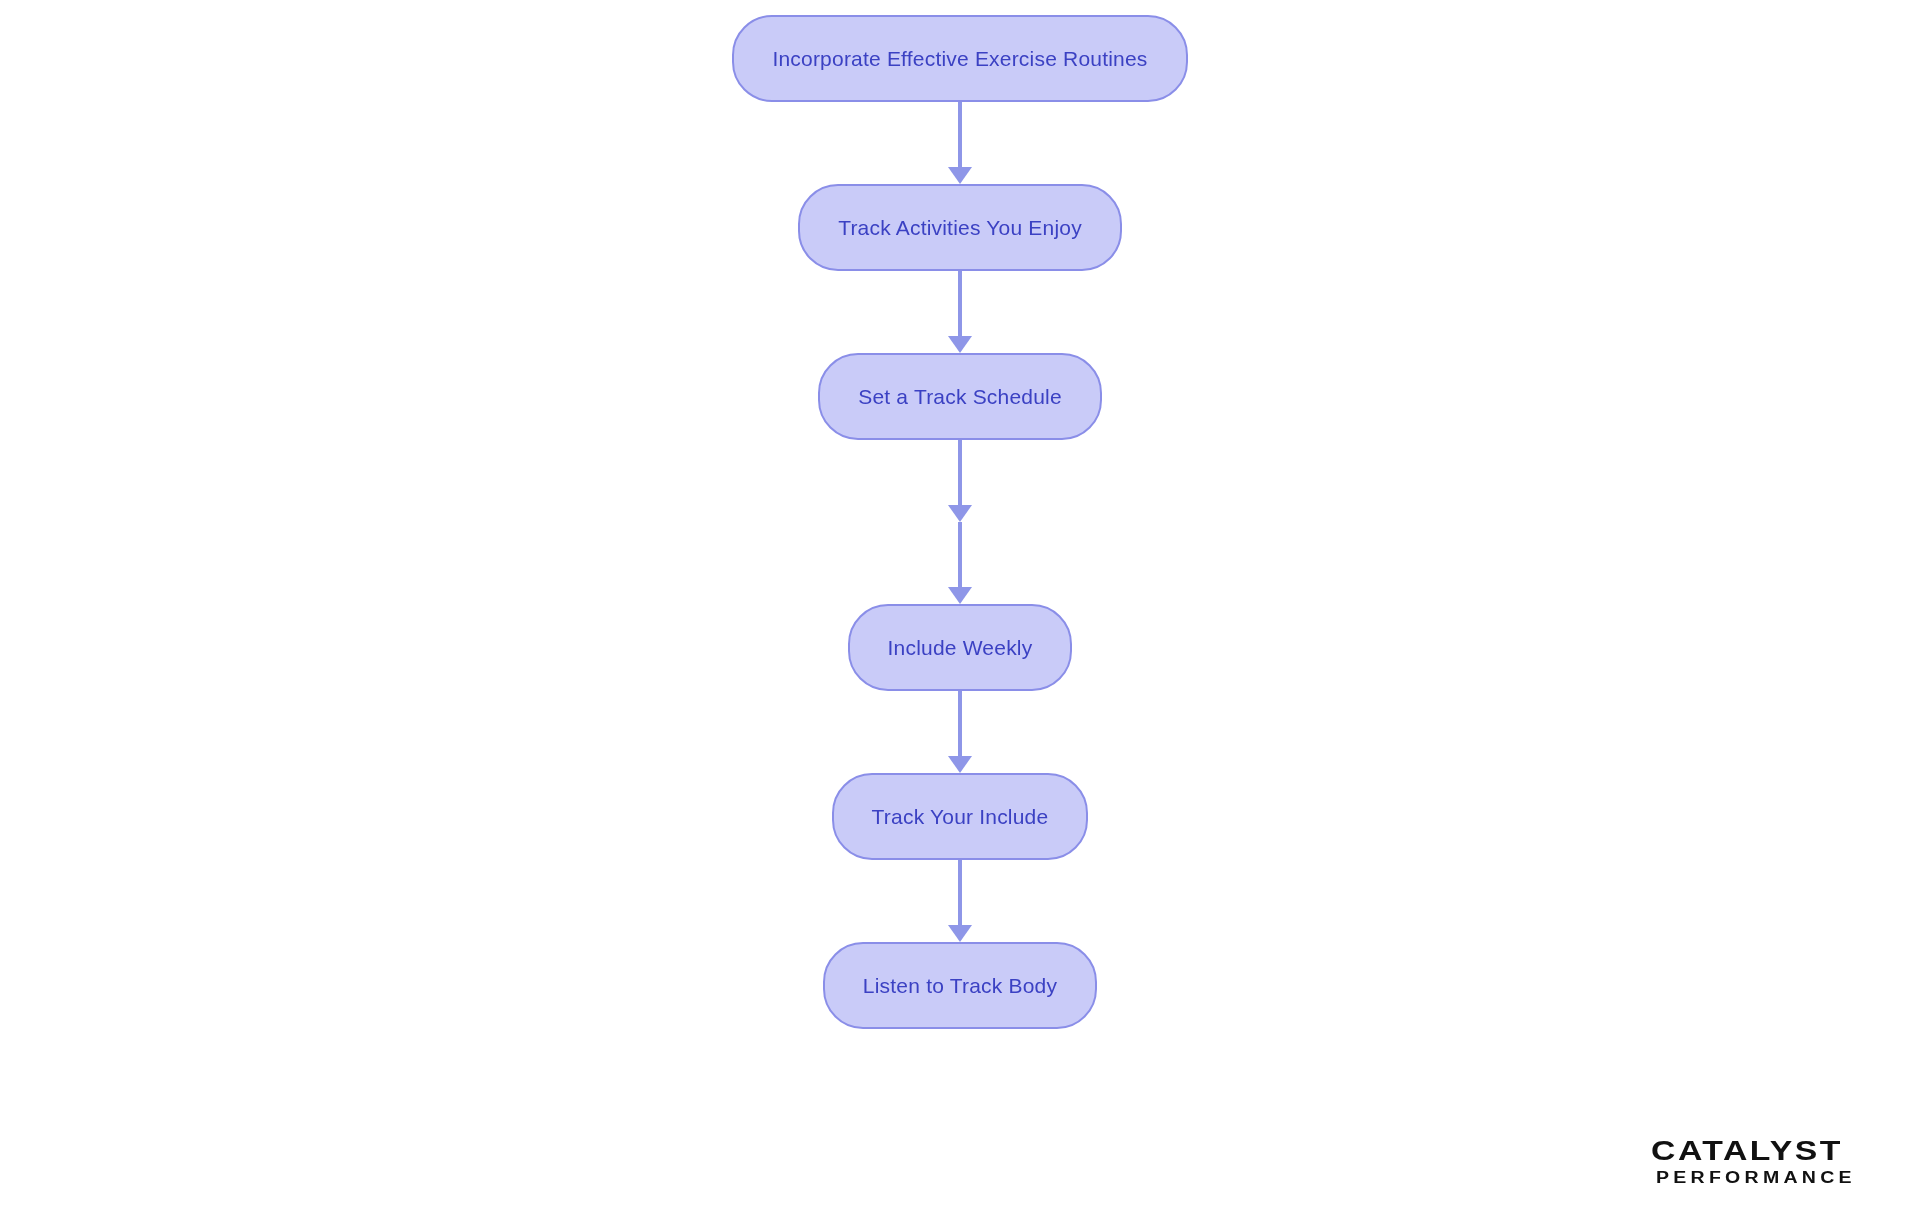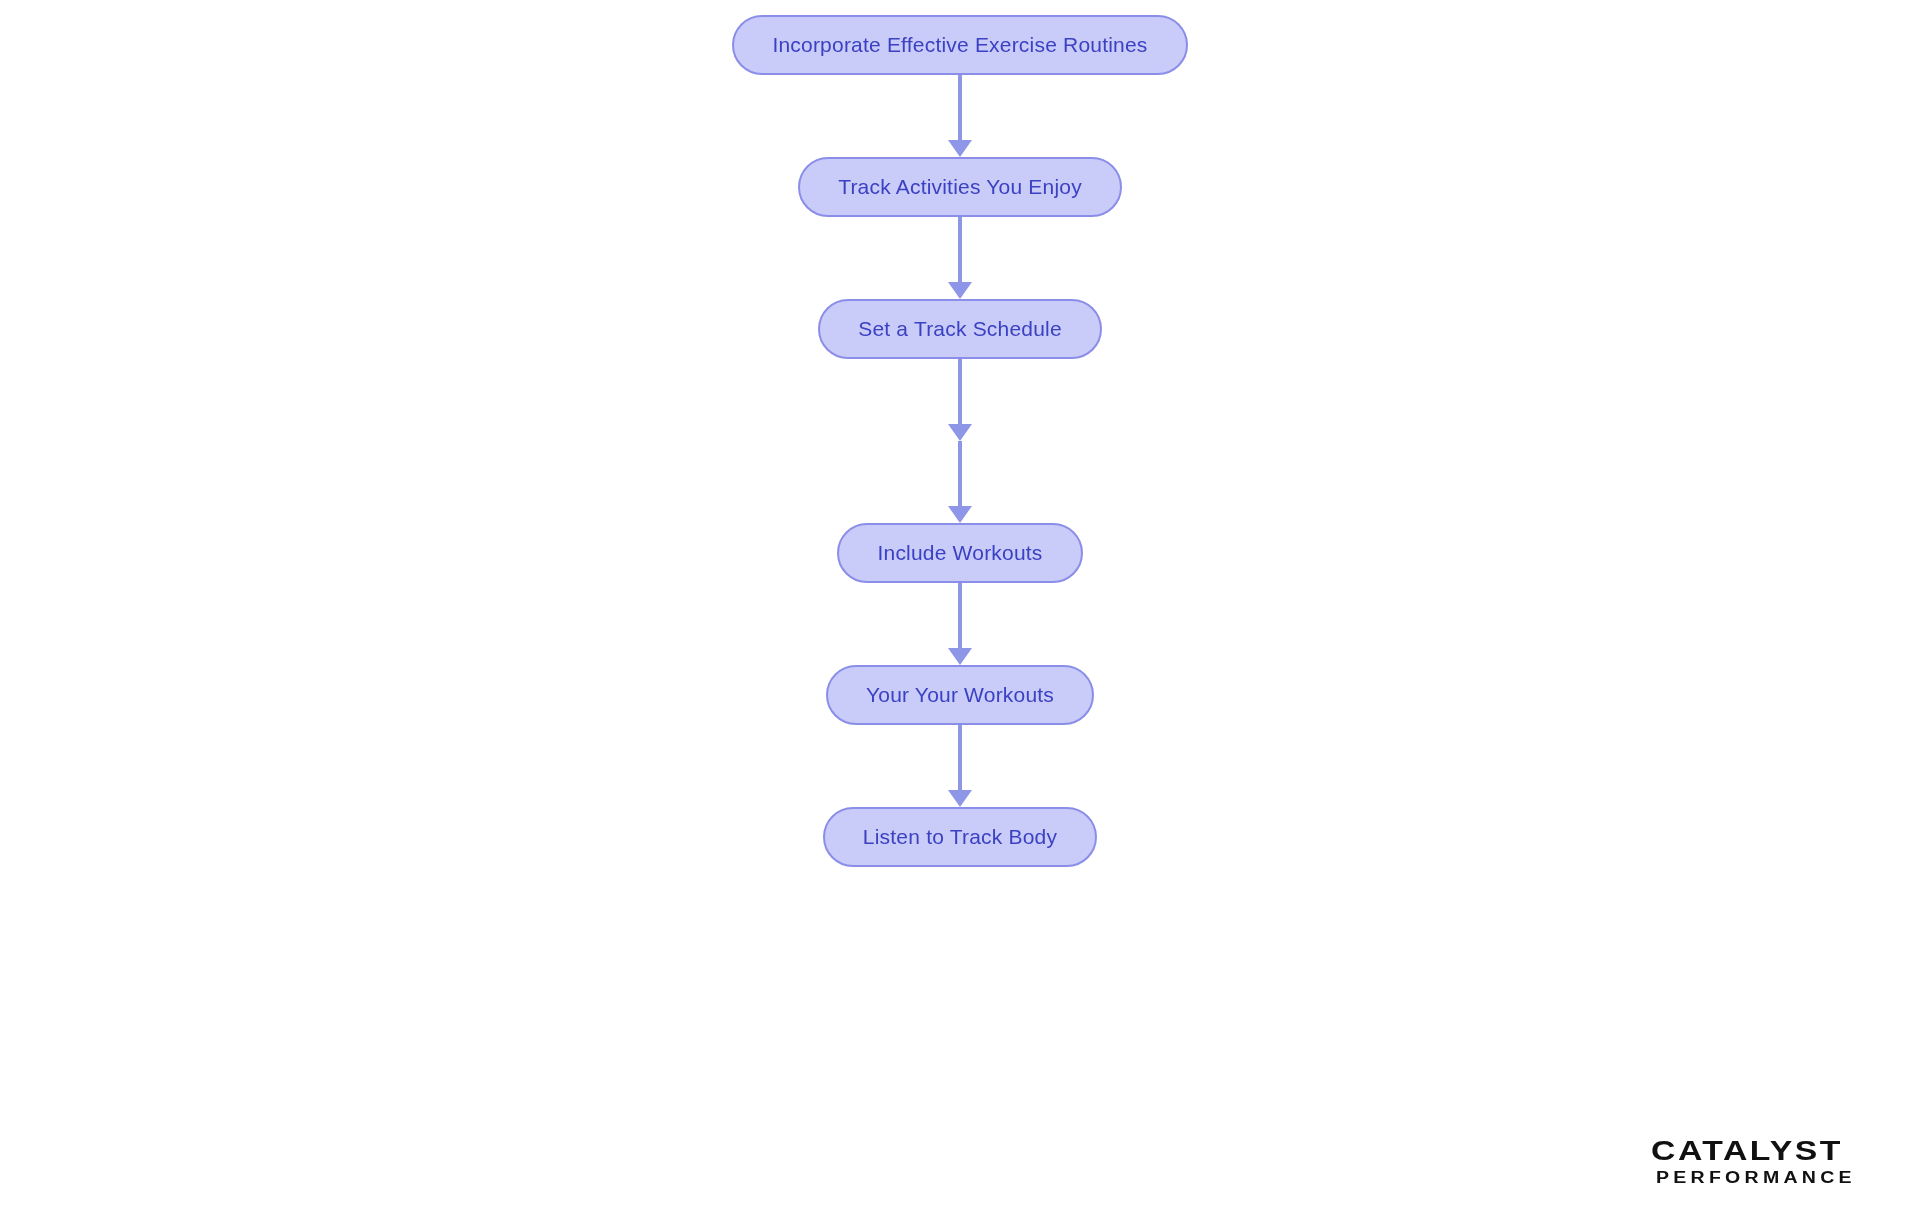--- a/index.html
+++ b/index.html
@@ -25,21 +25,21 @@
   .flow-column {
     position: absolute;
     left: 0;
     top: 15px;
     width: 100%;
     display: flex;
     flex-direction: column;
     align-items: center;
   }
   .node {
-    height: 60px;
+    height: 87px;
     padding: 0 38px;
     border: 2px solid var(--node-border);
     background: var(--node-fill);
     border-radius: 40px;
     display: flex;
     align-items: center;
     justify-content: center;
     flex: 0 0 auto;
   }
   .node span {
@@ -127,30 +127,30 @@
       <div class="arrow-head"></div>
     </div>
 
 
     <div class="arrow">
       <div class="arrow-line"></div>
       <div class="arrow-head"></div>
     </div>
 
     <div class="node">
-      <span>Include Workouts</span>
+      <span>Include Weekly</span>
     </div>
 
     <div class="arrow">
       <div class="arrow-line"></div>
       <div class="arrow-head"></div>
     </div>
 
     <div class="node">
-      <span>Your Your Workouts</span>
+      <span>Track Your Include</span>
     </div>
 
     <div class="arrow">
       <div class="arrow-line"></div>
       <div class="arrow-head"></div>
     </div>
 
     <div class="node">
       <span>Listen to Track Body</span>
     </div>

